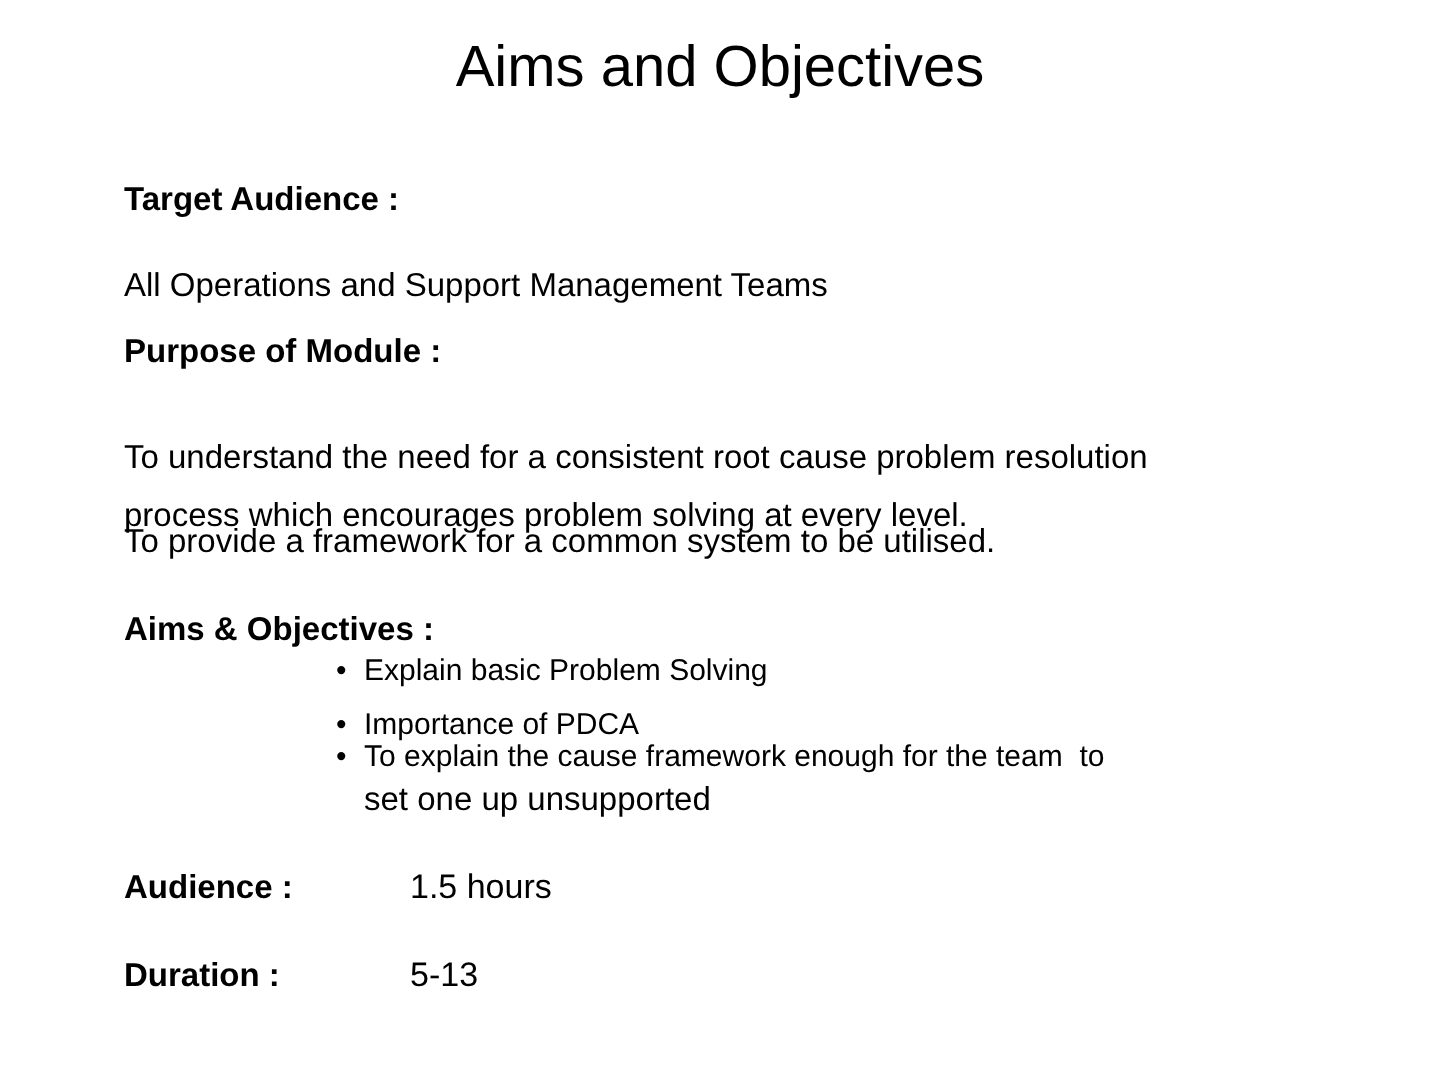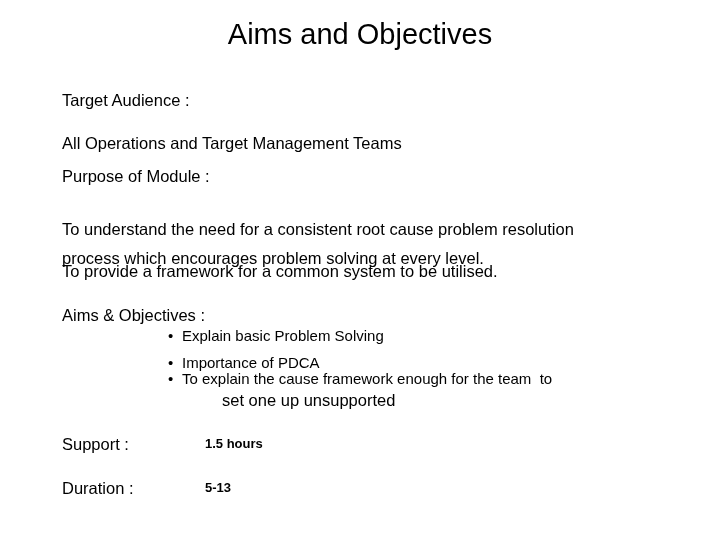--- a/index.html
+++ b/index.html
@@ -7,52 +7,52 @@
     width: 720px; height: 540px; background: #ffffff; position: relative; overflow: hidden;
     font-family: "Liberation Sans", sans-serif; color: #000;
   }
   .title {
     position: absolute; left: 0; top: 16px; width: 720px; text-align: center;
     font-size: 29px; line-height: 36px; font-weight: normal;
   }
   .line {
     position: absolute; left: 62px; font-size: 16.5px; line-height: 20px; white-space: nowrap;
   }
-  .bold { font-weight: normal; }
+  .bold { font-weight: bold; }
   .bullet-line {
     position: absolute; left: 168px; font-size: 15px; line-height: 20px; white-space: nowrap;
   }
   .bullet-dot { display: inline-block; width: 14px; }
-  .cont { position: absolute; left: 182px; font-size: 16.5px; line-height: 20px; white-space: nowrap; margin-left: 40px; }
-  .val { position: absolute; left: 205px; font-size: 13px; line-height: 20px; white-space: nowrap; font-weight: bold; }
+  .cont { position: absolute; left: 182px; font-size: 16.5px; line-height: 20px; white-space: nowrap; }
+  .val { position: absolute; left: 205px; font-size: 17px; line-height: 20px; white-space: nowrap; }
 </style>
 </head>
 <body>
 
 <div>
   <div class="title">Aims and Objectives</div>
 
   <div class="line bold" style="top:90px">Target Audience :</div>
-  <div class="line" style="top:133px">All Operations and Target Management Teams</div>
+  <div class="line" style="top:133px">All Operations and Support Management Teams</div>
 
   <div class="line bold" style="top:166px">Purpose of Module :</div>
   <div class="line" style="top:219px">To understand the need for a consistent root cause problem resolution</div>
   <div class="line" style="top:248px">process which encourages problem solving at every level.</div>
   <div class="line" style="top:261px">To provide a framework for a common system to be utilised.</div>
 
   <div class="line bold" style="top:305px">Aims &amp; Objectives :</div>
   <div class="bullet-line" style="top:326px">
     <span class="bullet-dot">•</span><span>Explain basic Problem Solving</span>
   </div>
   <div class="bullet-line" style="top:353px">
     <span class="bullet-dot">•</span><span>Importance of PDCA</span>
   </div>
   <div class="bullet-line" style="top:369px">
     <span class="bullet-dot">•</span><span style="white-space:pre">To explain the cause framework enough for the team  to</span>
   </div>
   <div class="cont" style="top:390px">set one up unsupported</div>
 
-  <div class="line bold" style="top:434px">Support :</div>
+  <div class="line bold" style="top:434px">Audience :</div>
   <div class="val" style="top:434px">1.5 hours</div>
 
   <div class="line bold" style="top:478px">Duration :</div>
   <div class="val" style="top:478px">5-13</div>
 </div>
 
 </body></html>

